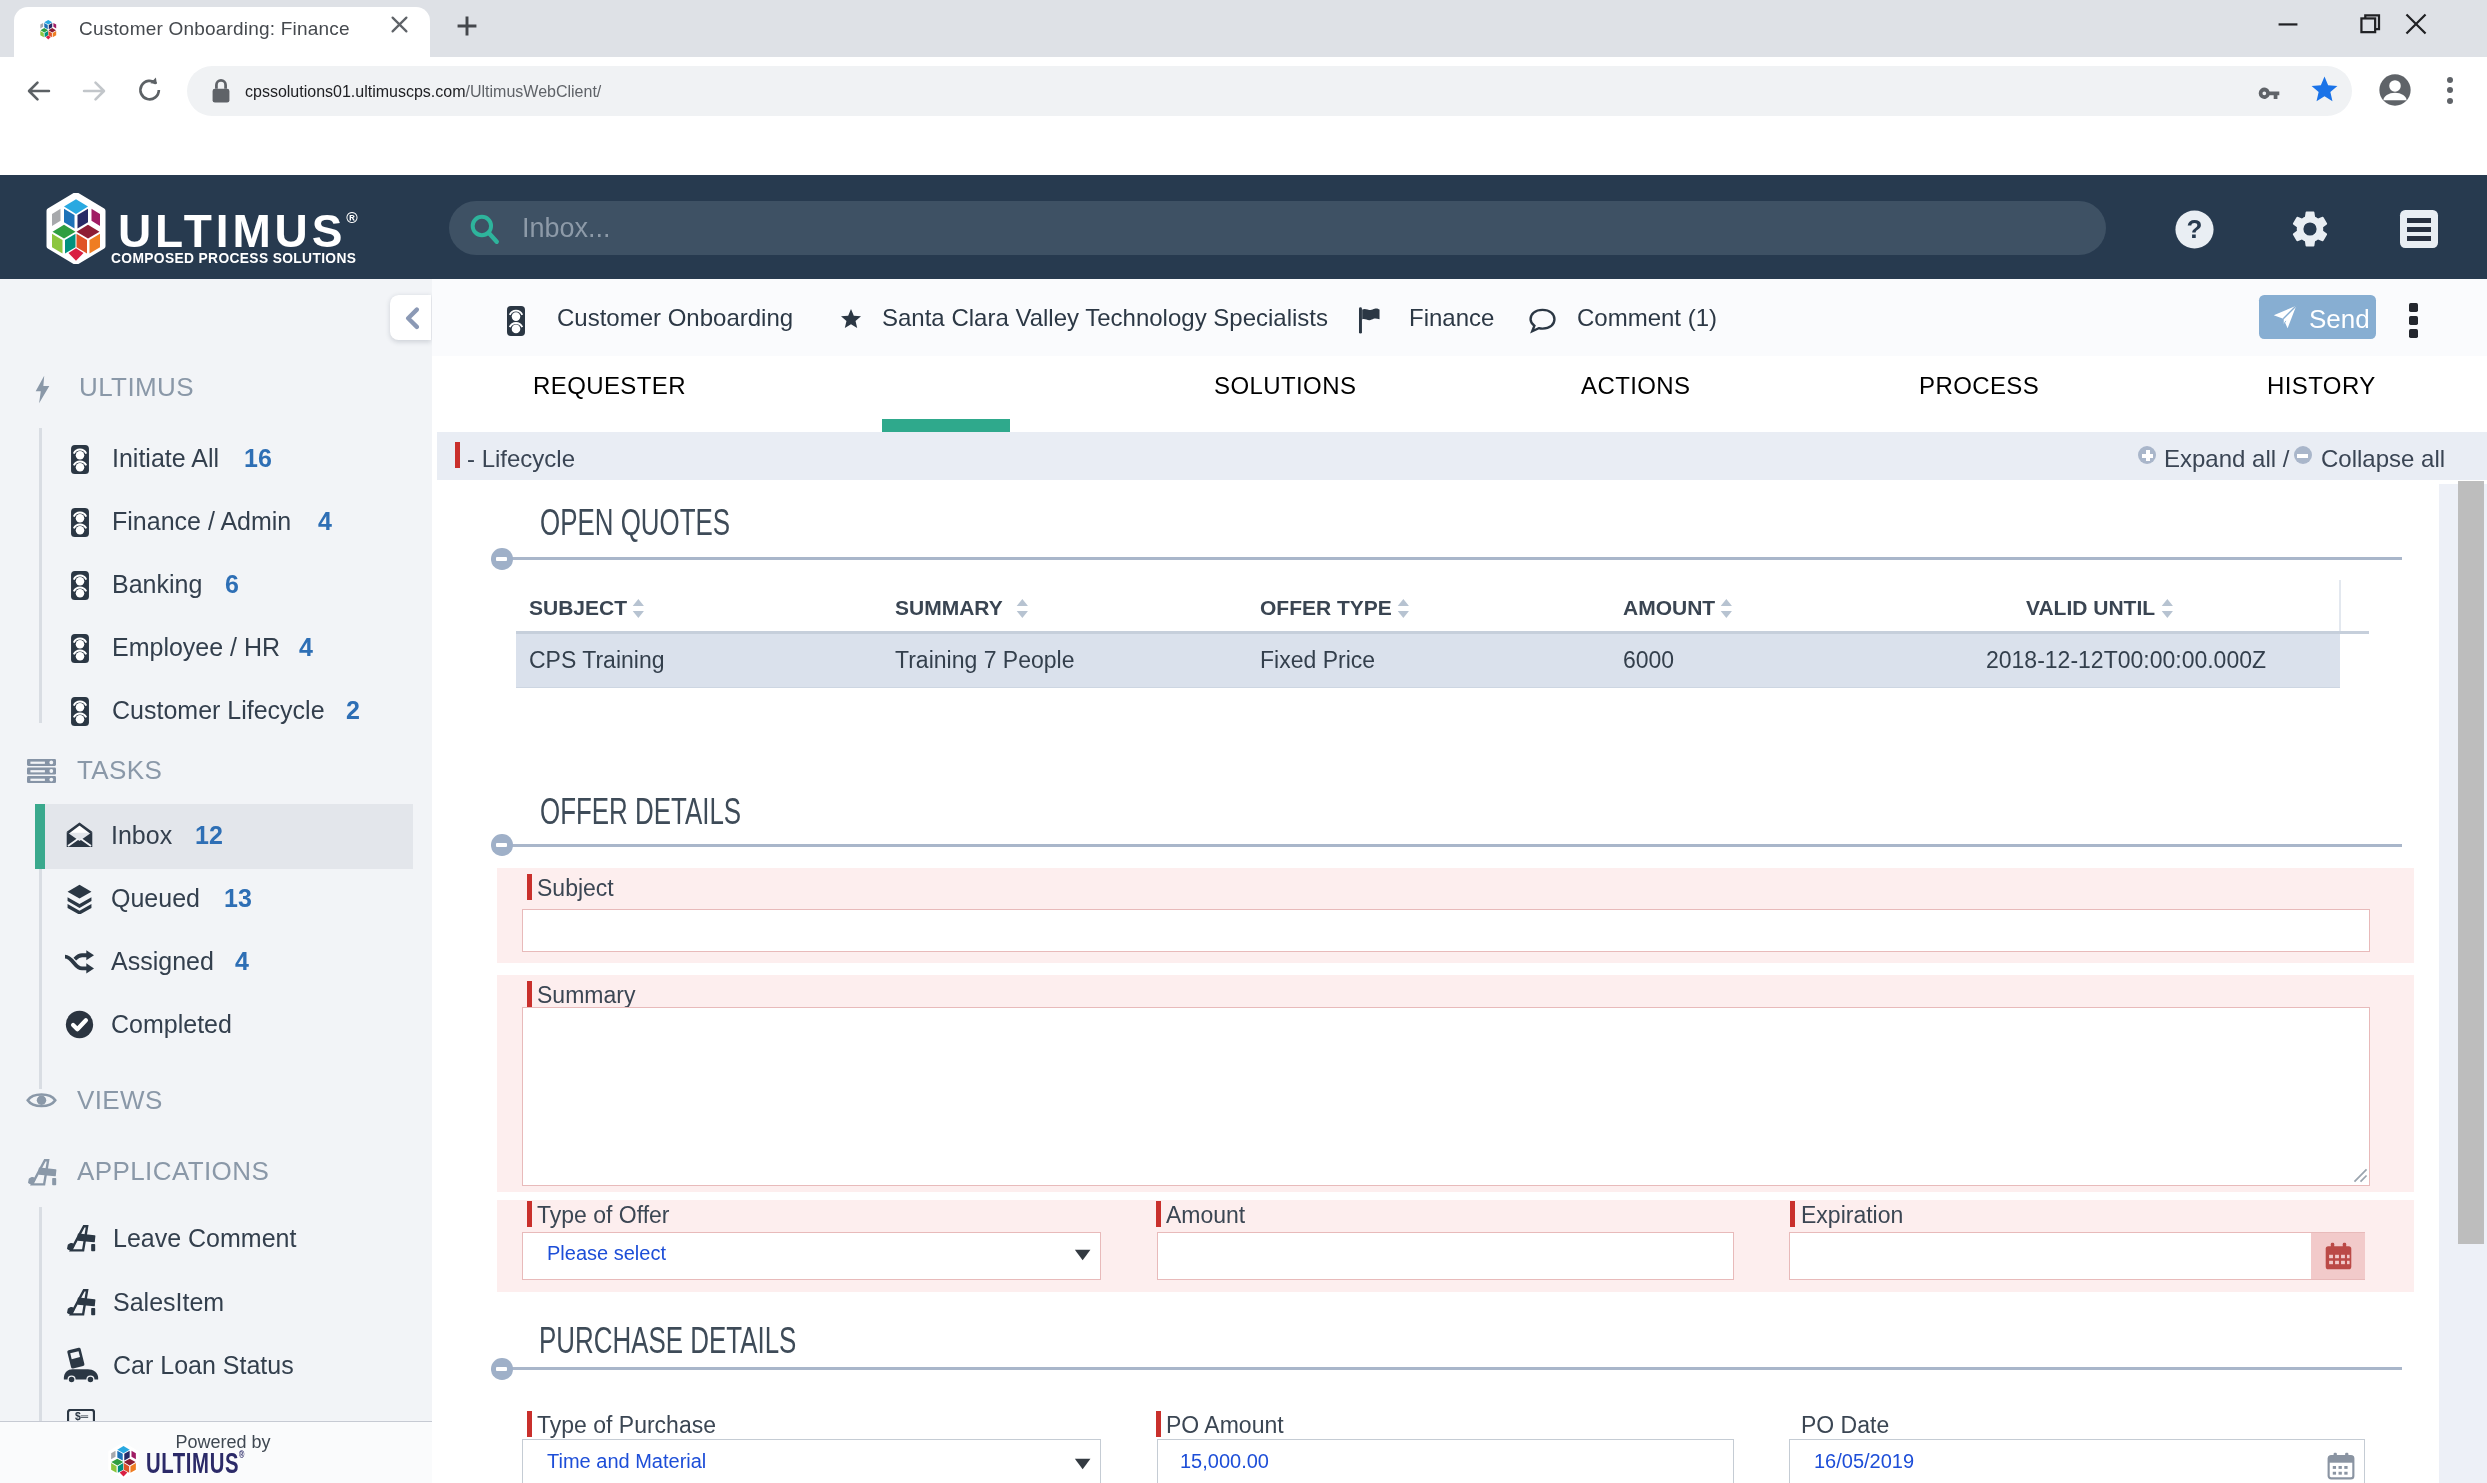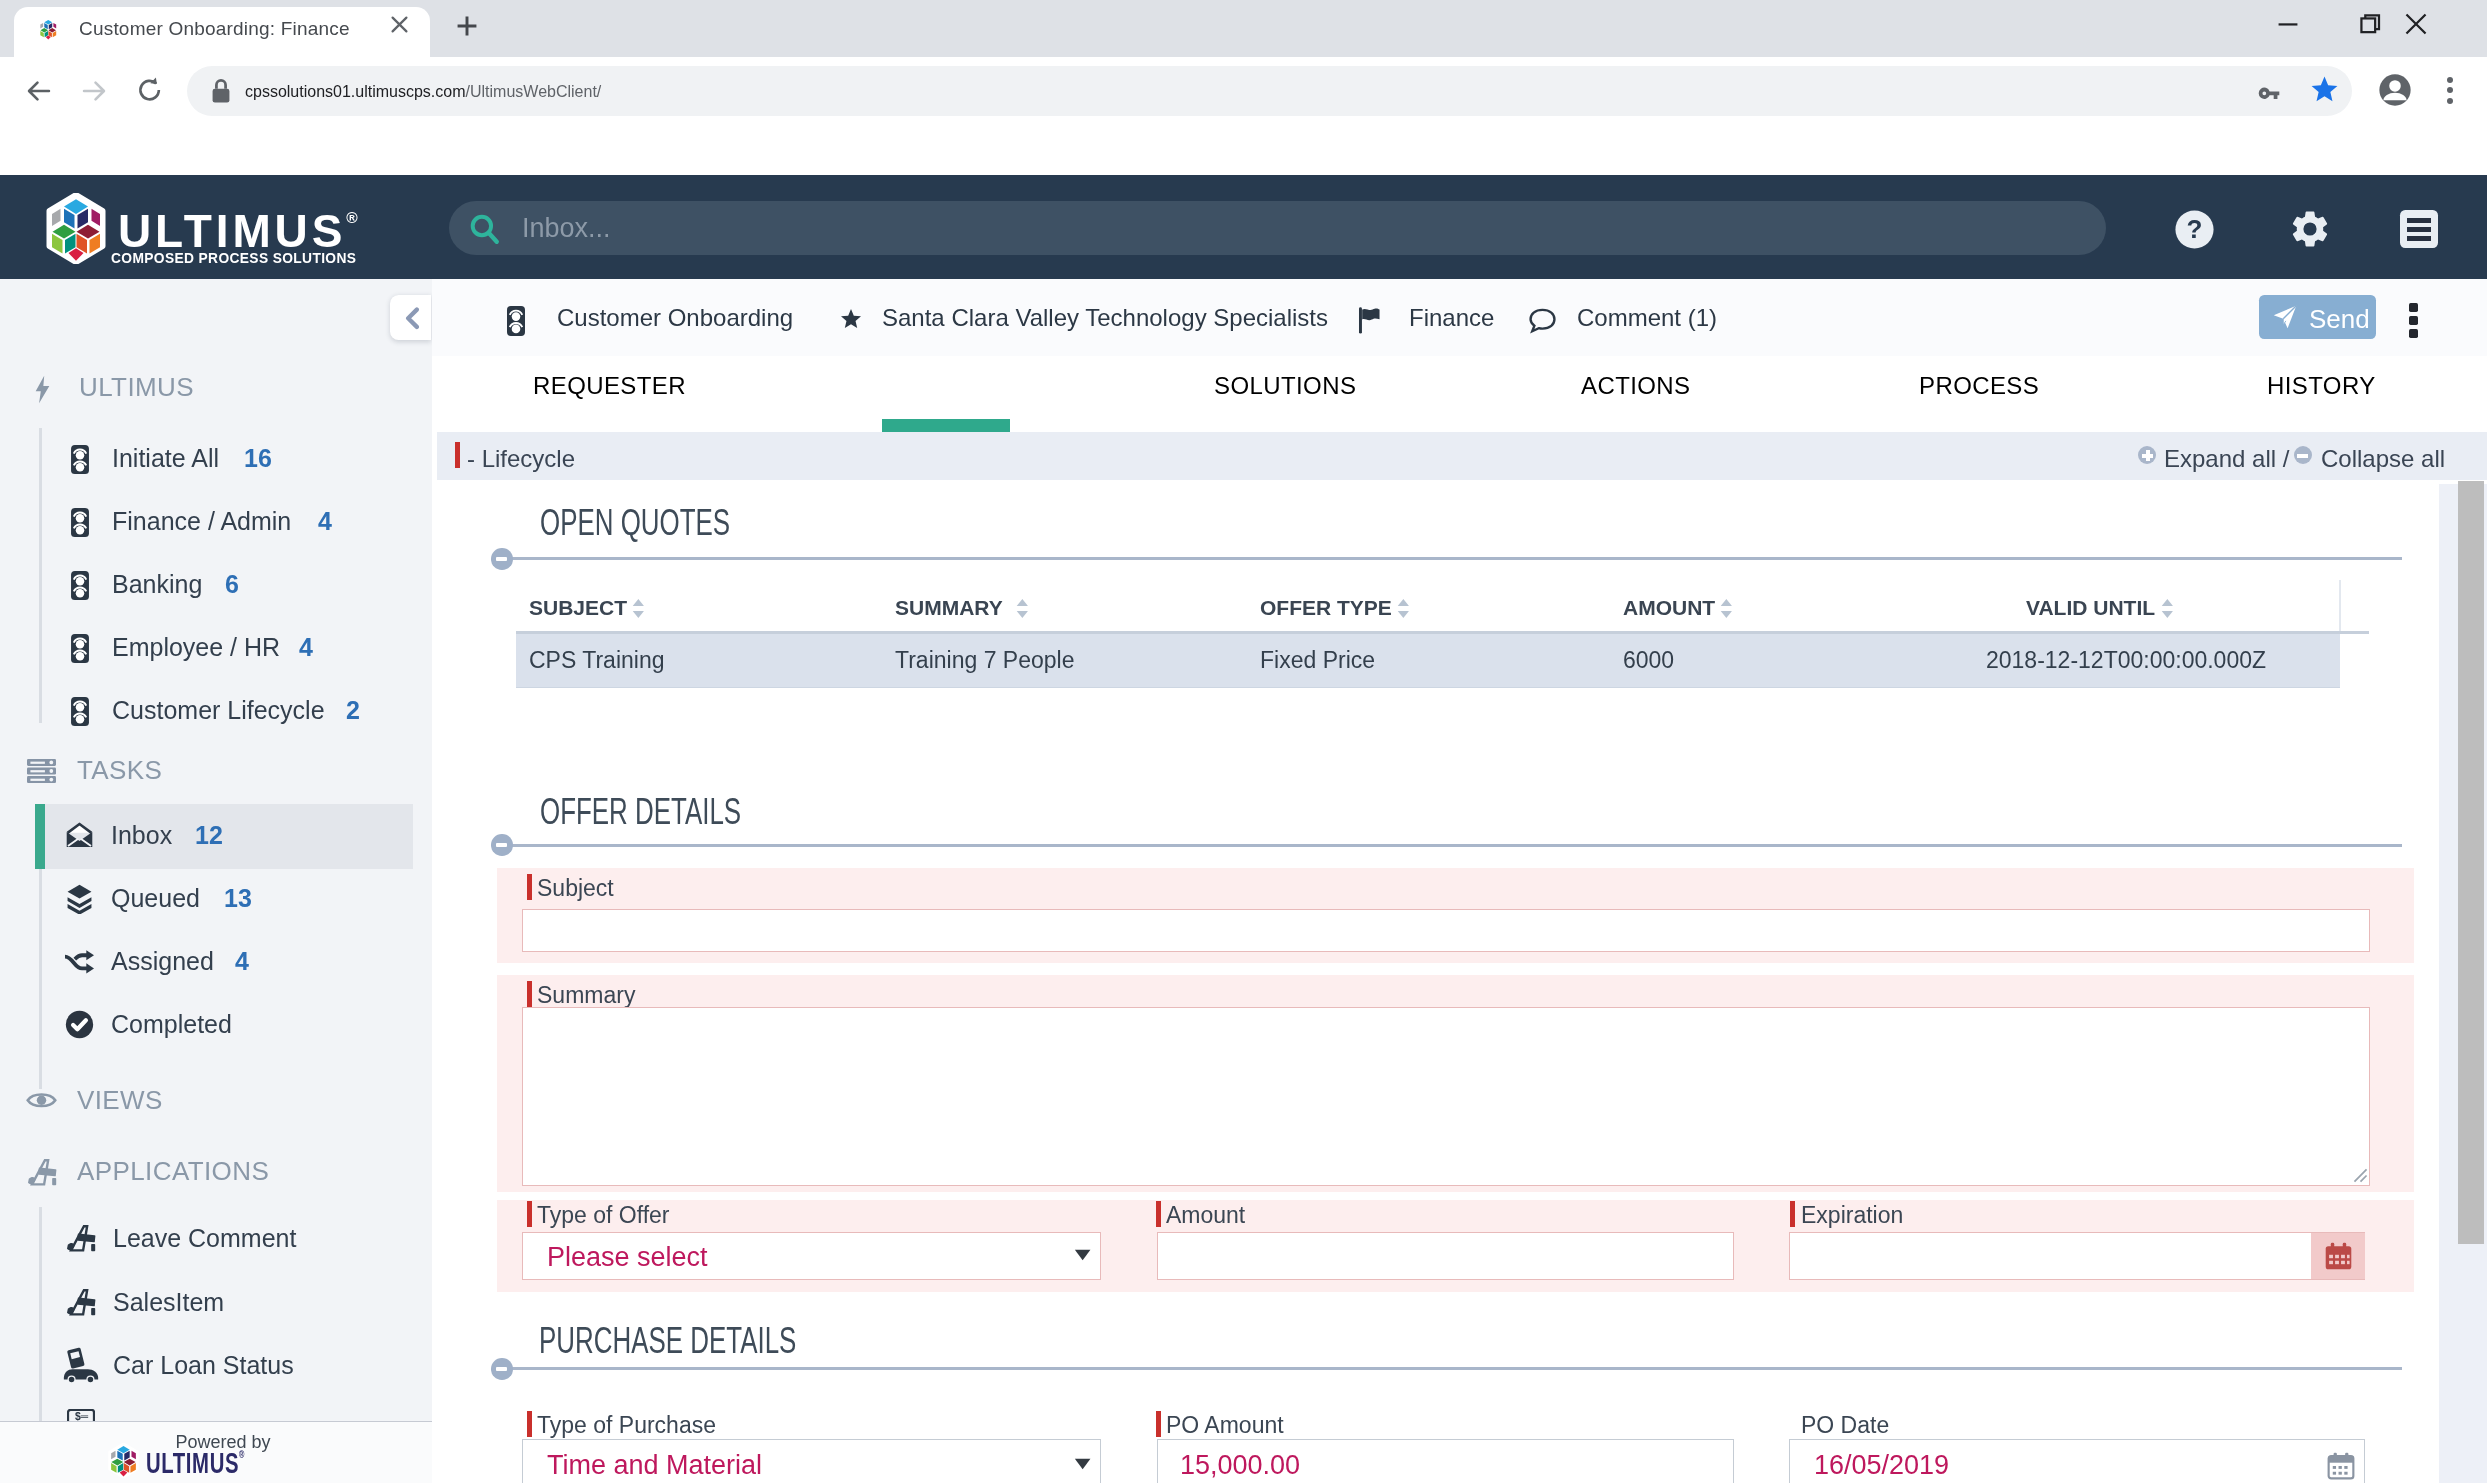--- a/index.html
+++ b/index.html
@@ -54,21 +54,21 @@
   .secline{height:2.6px;background:#a9b6ca;}
   .seccirc{width:21.6px;height:21.6px;border-radius:50%;background:#9fb0c8;}
   .seccirc:after{content:"";position:absolute;left:5.2px;top:9px;width:11.2px;height:3.5px;background:#fff;border-radius:0.9px;}
   .thead{font-size:21px;font-weight:bold;color:#3a4552;top:596px;}
   .trow{left:516px;top:634px;width:1824px;height:53px;background:#dae1ec;border-bottom:1.7px solid #cdd6e2;}
   .tcell{font-size:23px;color:#333f4c;top:647px;}
   .pink{background:#fdeeee;}
   .flabel{font-size:23px;color:#3b4653;}
   .finput{background:#fff;border:1.7px solid #e8baba;}
   .ginput{background:#fff;border:1.7px solid #c5ccd4;}
-  .ftext{font-size:27px;color:#be185d;}
+  .ftext{font-size:20px;color:#1d4ed8;}
   .sorticon{width:14.7px;height:21px;}
 </style>
 </head>
 <body>
 <div id="app">
 <svg width="0" height="0" style="position:absolute">
   <defs>
     <g id="hexlogo">
       <polygon points="60,3 114,34 114,102 60,133 6,102 6,34" fill="#fff" stroke="#fff" stroke-width="10" stroke-linejoin="round"></polygon>
       <polygon points="60,12 84,26 60,40 36,26" fill="#29a9e1"></polygon>

